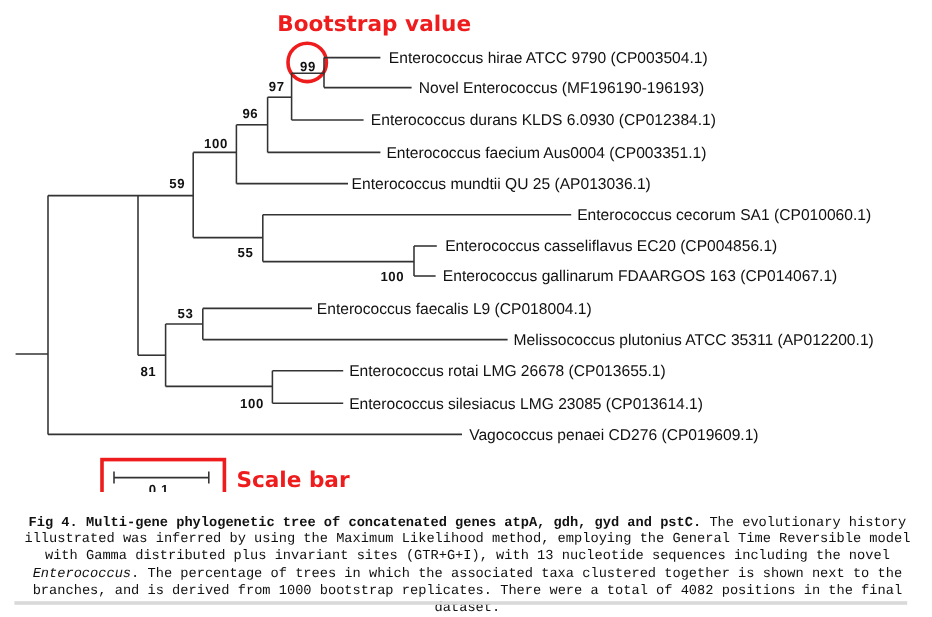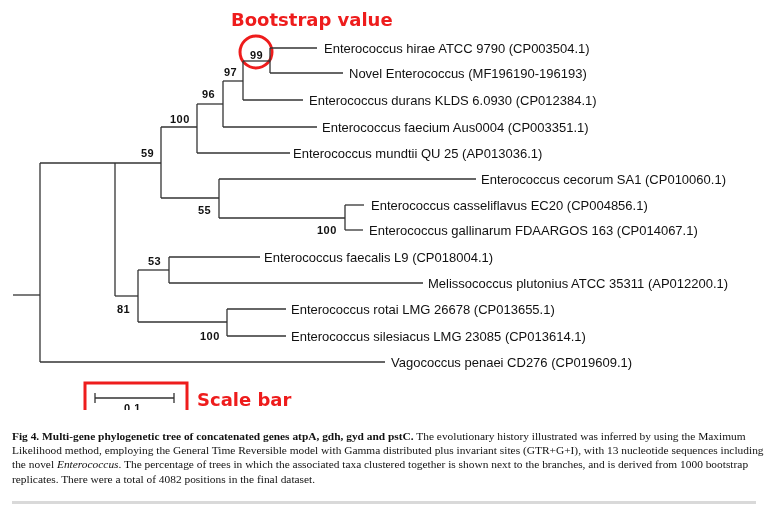--- a/index.html
+++ b/index.html
@@ -2,21 +2,21 @@
 <html><head>
   <meta charset="utf-8">
   <style>
     html, body { margin: 0; padding: 0; background: #ffffff; }
     body { width: 777px; height: 514px; position: relative; overflow: hidden; font-family: "Liberation Sans", sans-serif; }
     #tree { position: absolute; left: 0; top: 0; width: 777px; height: 410px; }
     .leaf-label { font-family: "Liberation Sans", sans-serif; font-size: 13px; fill: #111; }
     .bs { font-family: "Liberation Sans", sans-serif; font-size: 11px; font-weight: bold; fill: #111; letter-spacing: 0.5px; }
     .branch { stroke: #333; stroke-width: 1.3; fill: none; }
     .anno { font-family: "DejaVu Sans", sans-serif; font-weight: bold; font-size: 18px; fill: #ee1c1c; }
-    #caption { position: absolute; left: 12px; top: 429px; width: 755px; font-size: 11.4px; line-height: 14.2px; color: #111; font-family: Liberation Serif, serif; }
+    #caption { position: absolute; left: 12px; top: 429px; width: 755px; font-size: 11.4px; line-height: 14.2px; color: #111; font-family: Liberation Mono, monospace; text-align: center; }
     #caption b { font-weight: bold; }
     #rule { position: absolute; left: 12px; top: 501px; width: 744px; height: 3px; background: #d9d9d9; }
   </style>
 </head>
 <body>
 
 <svg id="tree" viewBox="0 0 777 410" xmlns="http://www.w3.org/2000/svg">
 
   <text class="anno" x="231" y="26">Bootstrap value</text>
   <circle cx="256" cy="52" r="16" stroke="#ee1c1c" stroke-width="3" fill="none"></circle>

